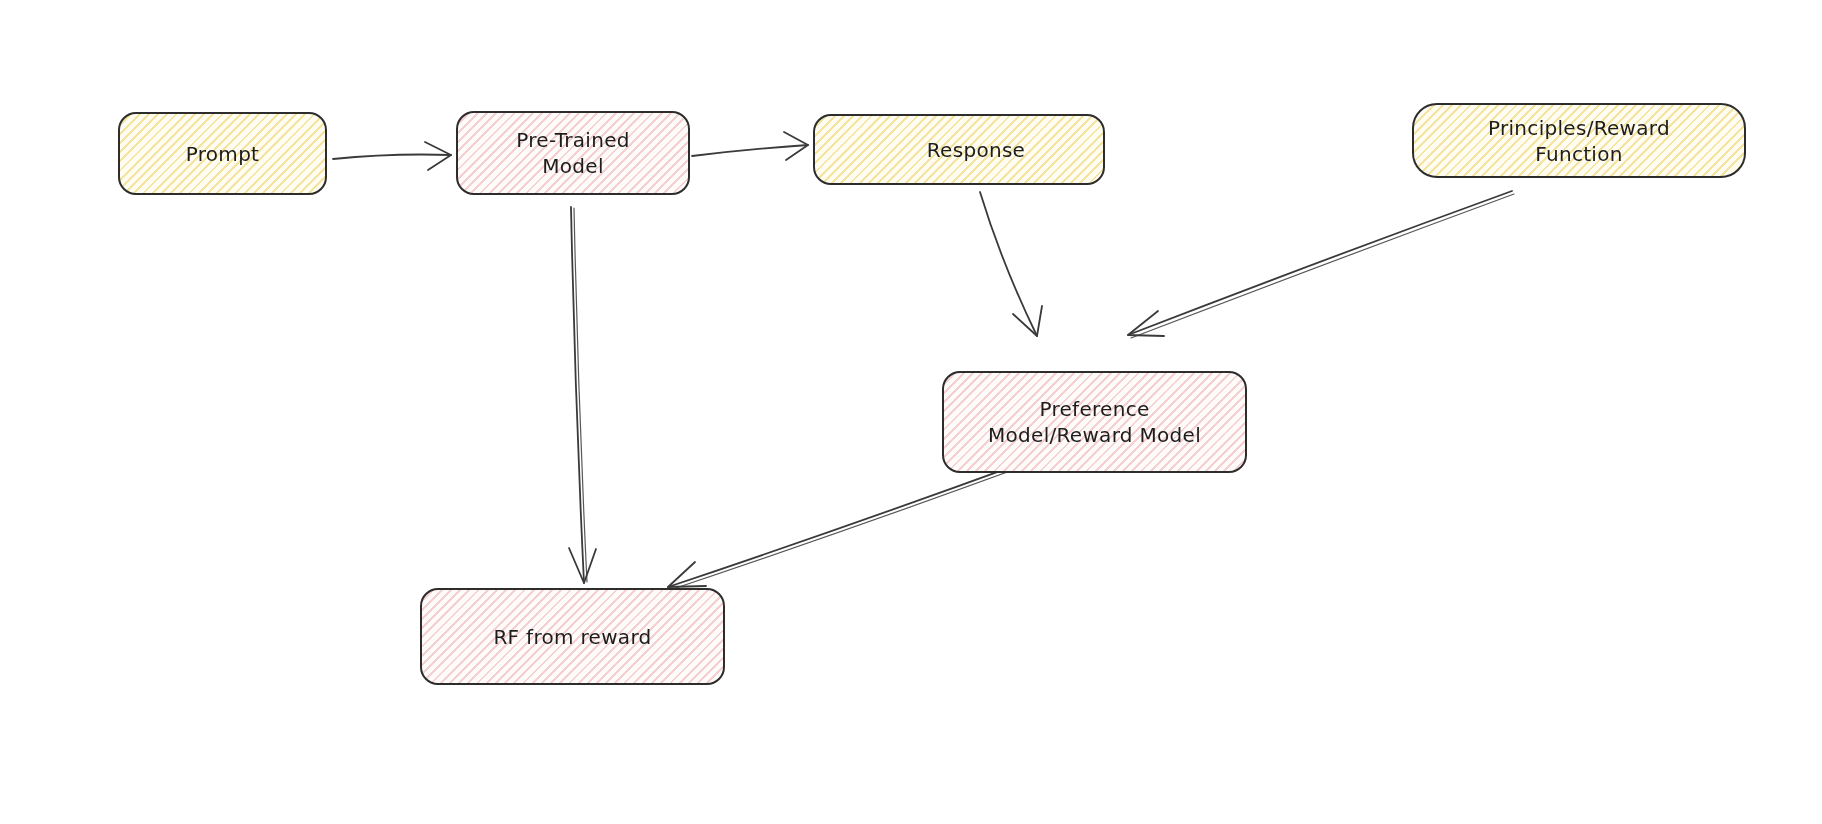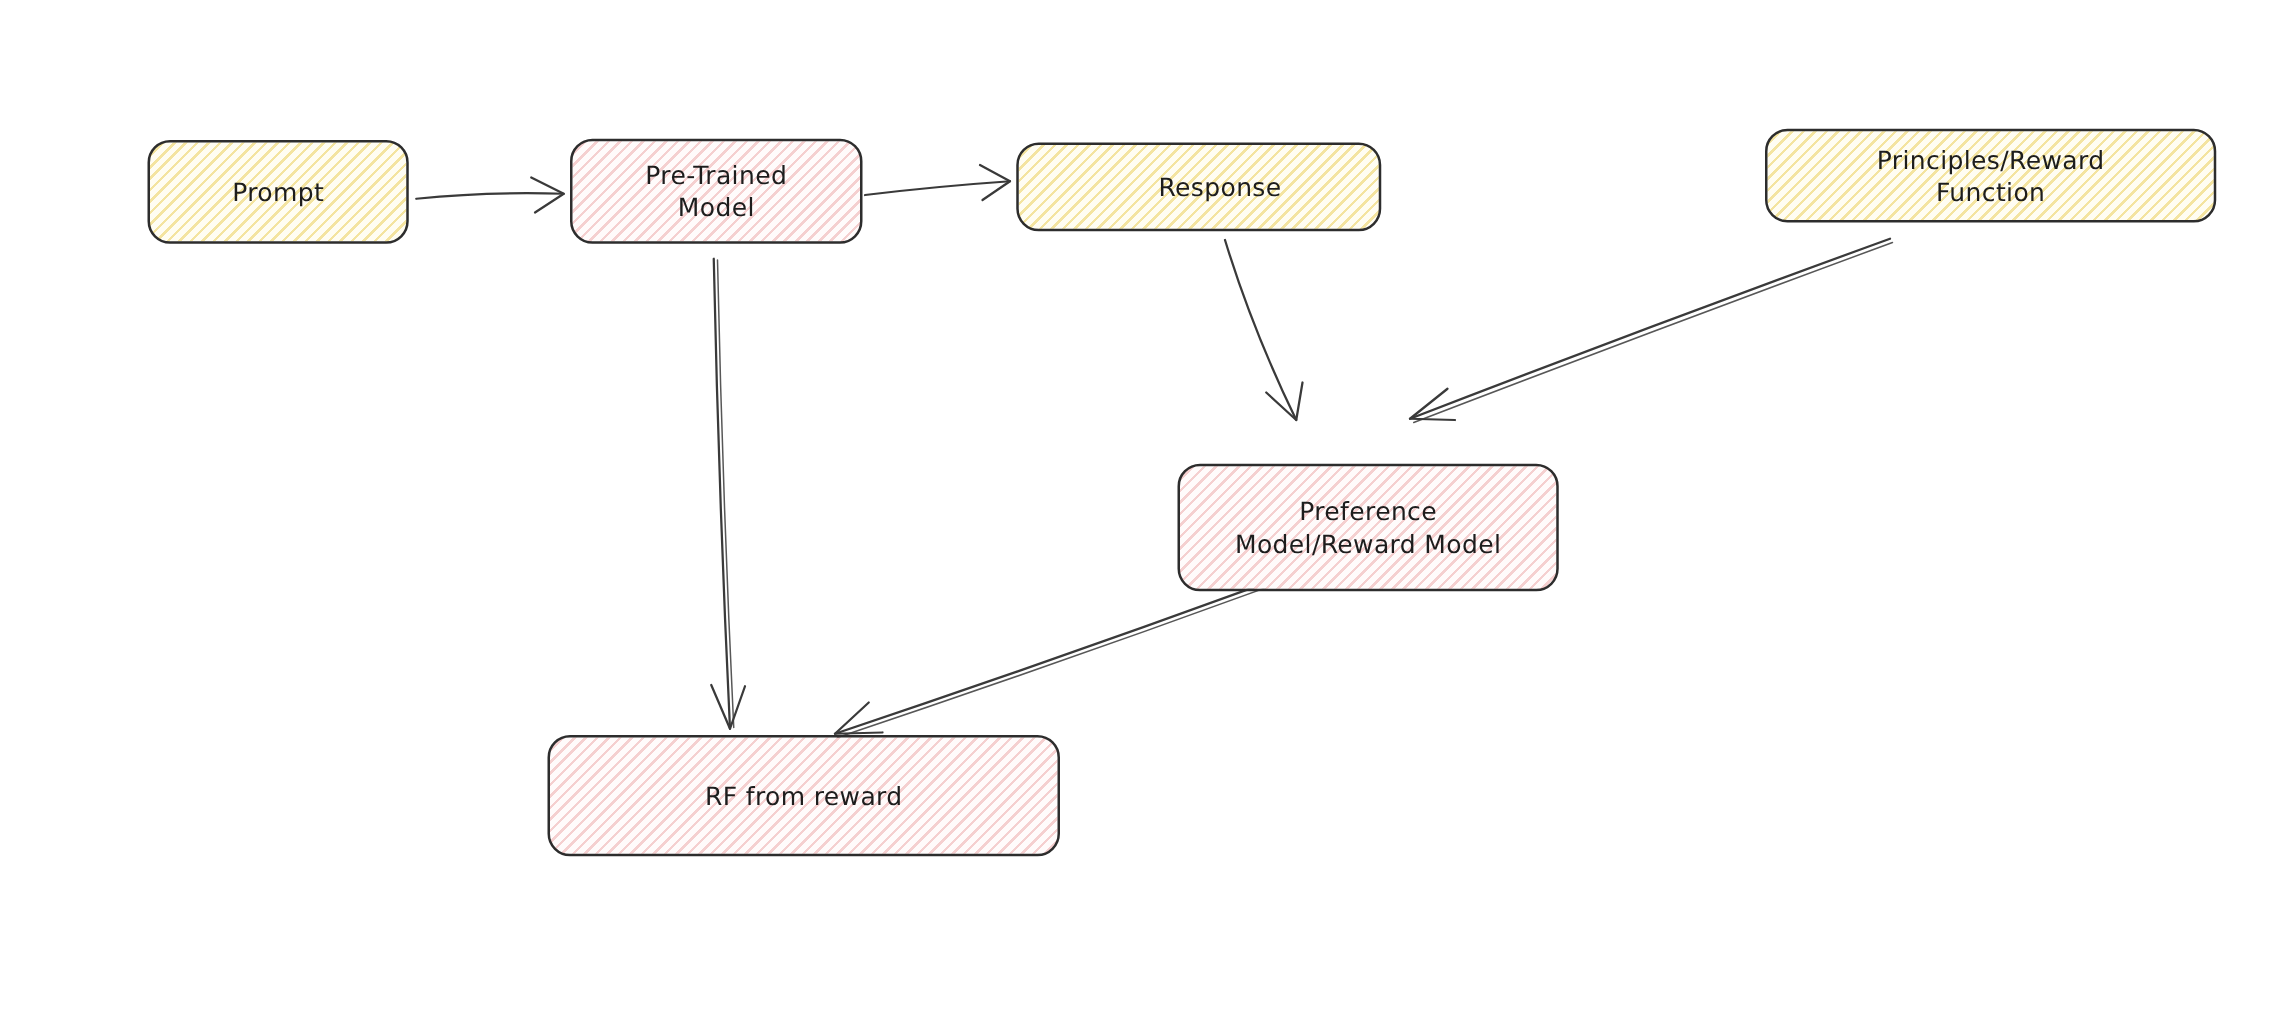--- a/index.html
+++ b/index.html
@@ -100,27 +100,27 @@
 
   <div class="node pink" style="left:456px; top:111px; width:234px; height:84px;">
     <span class="label">Pre-Trained
 Model</span>
   </div>
 
   <div class="node yellow" style="left:813px; top:114px; width:292px; height:71px;padding-left:44px;">
     <span class="label">Response</span>
   </div>
 
-  <div class="node yellow" style="left:1412px; top:103px; width:361px; height:75px;">
+  <div class="node yellow" style="left:1412px; top:103px; width:334px; height:75px;border-radius:25px;">
     <span class="label">Principles/Reward
 Function</span>
   </div>
 
   <div class="node pink" style="left:942px; top:343px; width:305px; height:102px;margin-top:28px;">
     <span class="label">Preference
 Model/Reward Model</span>
   </div>
 
-  <div class="node pink" style="left:438px; top:588px; width:410px; height:97px;">
+  <div class="node pink" style="left:420px; top:588px; width:305px; height:97px;">
     <span class="label">RF from reward</span>
   </div>
 
 </div>
 
 </body></html>

